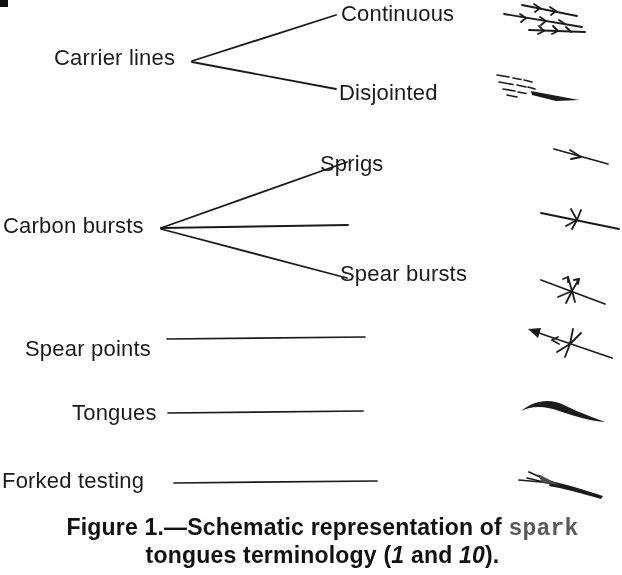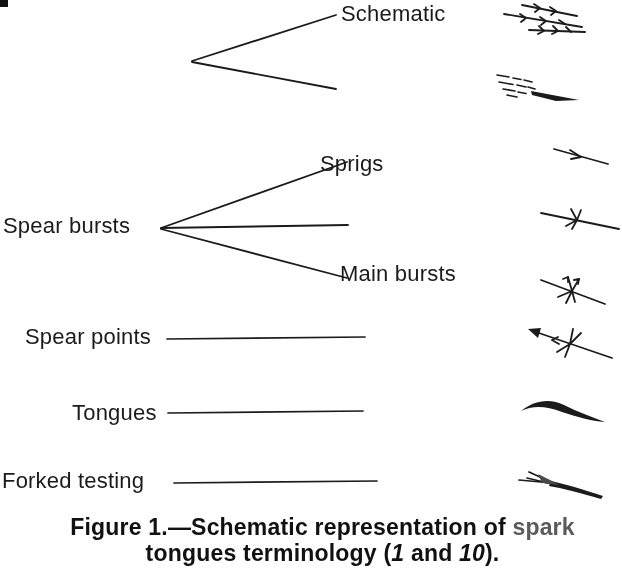--- a/index.html
+++ b/index.html
@@ -11,21 +11,21 @@
   .lbl{
     position:absolute;font-size:22px;line-height:24px;letter-spacing:.2px;
     white-space:nowrap;color:#1b1b1b;
   }
   .lbl.wrap{white-space:normal;}
   .artifact{position:absolute;left:0;top:0;width:8px;height:7px;background:#111;}
   .caption{
     position:absolute;left:30px;top:514px;width:585px;text-align:center;
     font-size:23px;font-weight:700;line-height:26px;letter-spacing:.2px;color:#111;
   }
-  .caption .muted-link{color:#5a5a5a;}
+  .caption .muted-link{color:#5a5a5a;font-family:Liberation Mono, monospace;}
   .caption .ref{font-style:italic;}
   .stroke{stroke:#1b1b1b;fill:none;stroke-linecap:round;}
   .fill{fill:#1b1b1b;stroke:none;}
 </style>
 </head>
 <body>
 
 <div class="stage">
 
   <div class="artifact"></div>
@@ -102,27 +102,29 @@
       <path class="fill" d="M551 481 C565 484 582 489 603 496 L601 499 C580 493 562 488 549 486 Z"></path>
       <g class="stroke" stroke-width="1.7">
         <path d="M552 483 L519 480"></path>
         <path d="M551 482 L529 472"></path>
         <path d="M552 484 L527 478"></path>
       </g>
       <path d="M560 485 L538 474 L542 483 Z" fill="#4a4a4a" stroke="none"></path>
     </g>
   </svg>
 
-  <div class="lbl" style="left:3px;top:214px;">Spear bursts</div>
-  <div class="lbl" style="left:25px;top:325px;text-align:right;">Spear points</div>
+  <div class="lbl" style="left:54px;top:46px;">Carrier lines</div>
+  <div class="lbl" style="left:3px;top:214px;">Carbon bursts</div>
+  <div class="lbl" style="left:25px;top:337px;text-align:right;">Spear points</div>
   <div class="lbl" style="left:72px;top:401px;">Tongues</div>
   <div class="lbl" style="left:2px;top:469px;">Forked testing</div>
 
-  <div class="lbl" style="left:341px;top:2px;">Schematic</div>
+  <div class="lbl" style="left:341px;top:2px;">Continuous</div>
+  <div class="lbl" style="left:339px;top:81px;">Disjointed</div>
   <div class="lbl" style="left:320px;top:152px;">Sprigs</div>
-  <div class="lbl" style="left:340px;top:262px;">Main bursts</div>
+  <div class="lbl" style="left:340px;top:262px;">Spear bursts</div>
 
   <div class="caption">
     <div><span>Figure 1.—Schematic representation of </span><span class="muted-link">spark</span></div>
     <div><span>tongues terminology (</span><span class="ref">1</span><span> and </span><span class="ref">10</span><span>).</span></div>
   </div>
 
 </div>
 
 </body></html>

